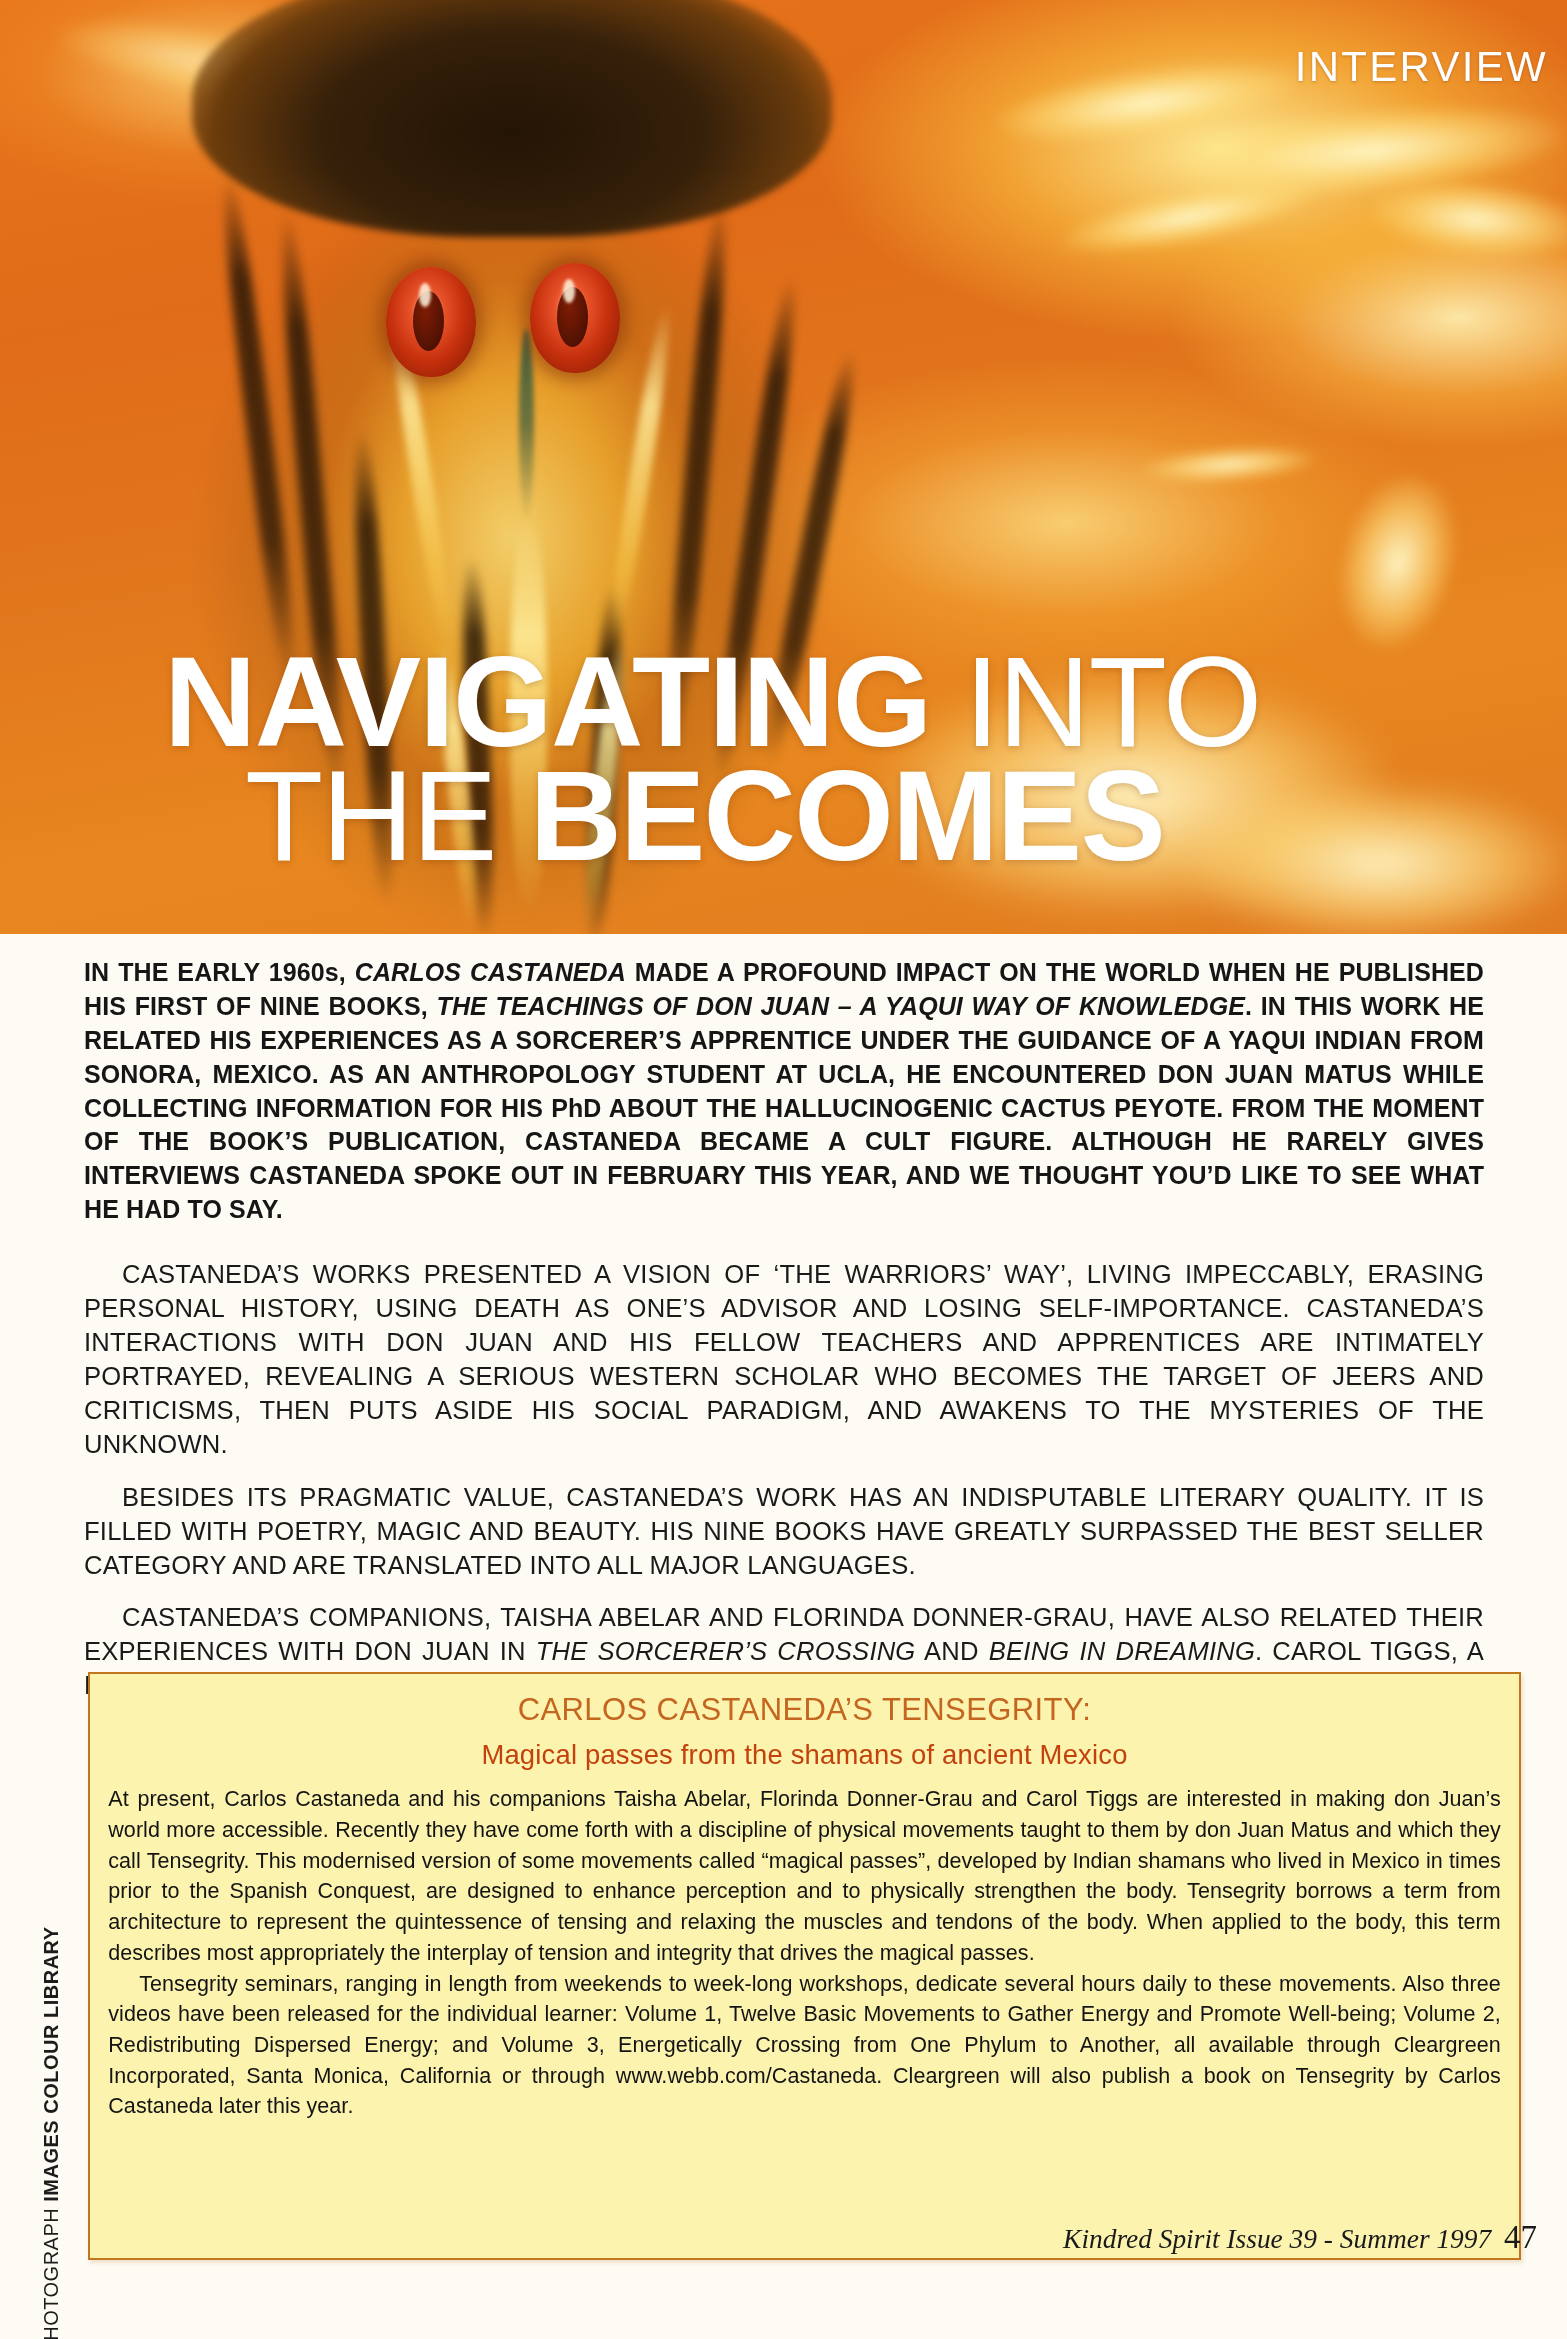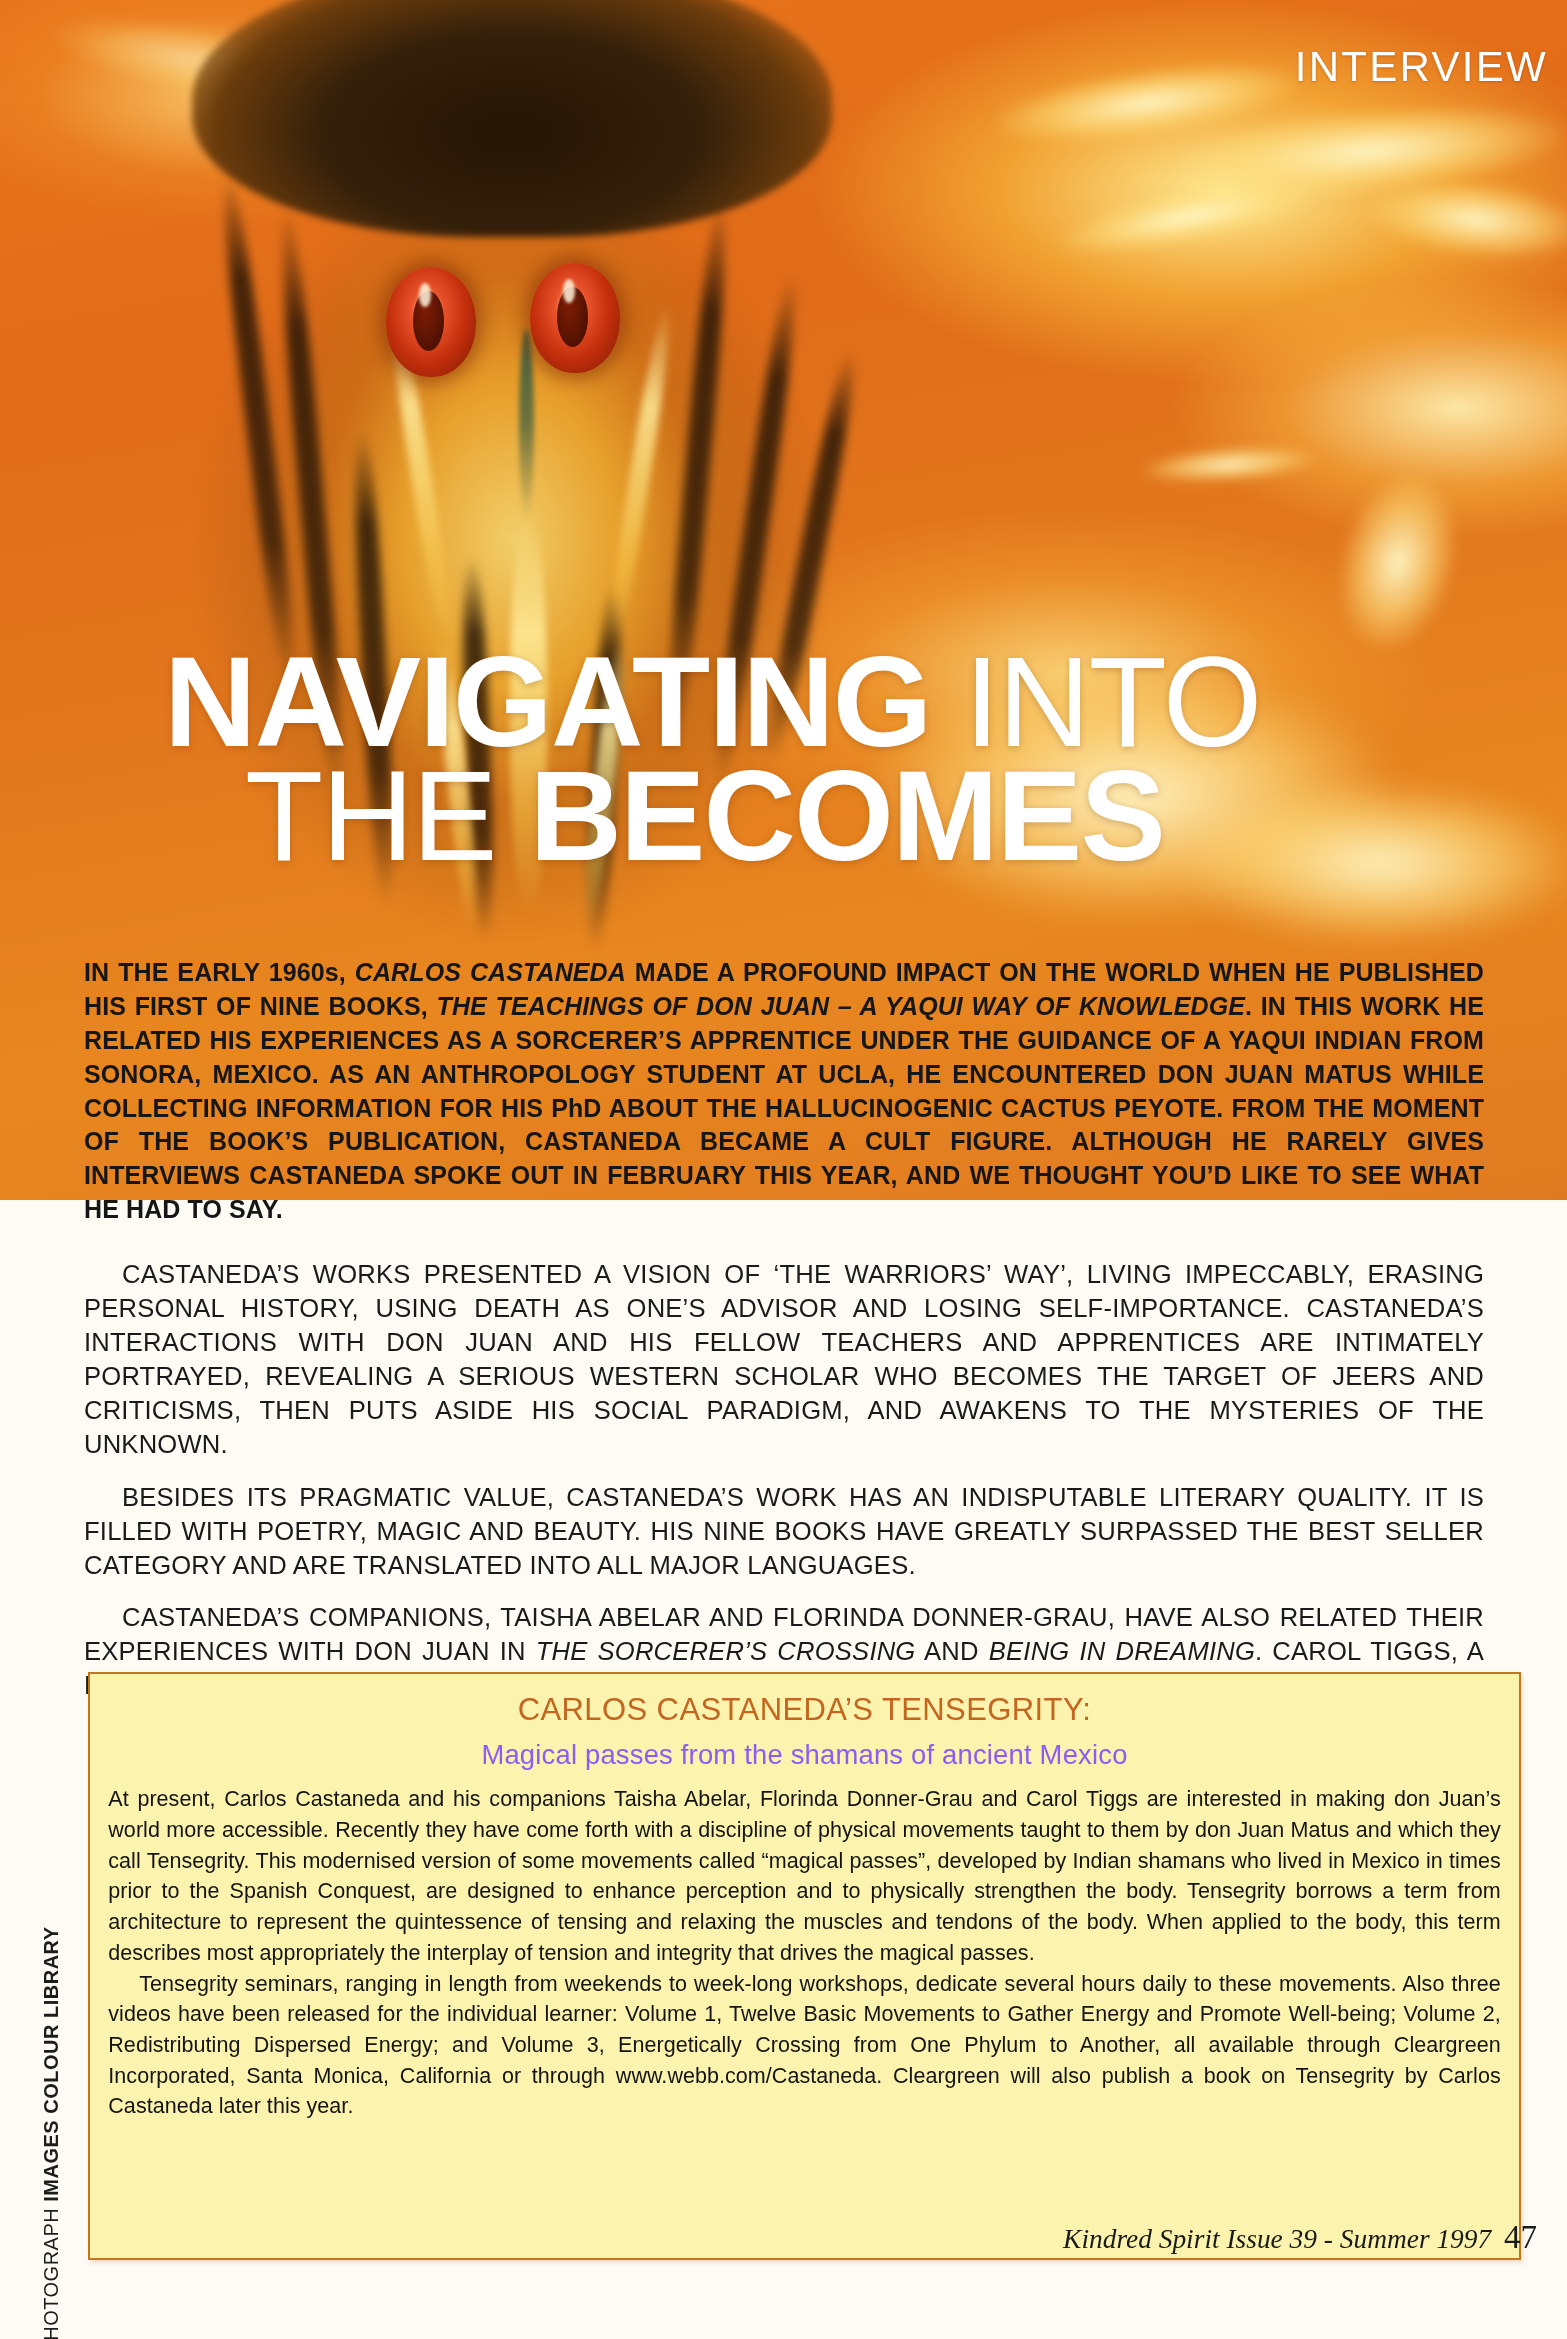--- a/index.html
+++ b/index.html
@@ -17,21 +17,21 @@
     height: 2339px;
     background: #fdfbf4;
     overflow: hidden;
   }
 
   
   .hero {
     position: absolute;
     left: 0; top: 0;
     width: 1568px;
-    height: 1200px;
+    height: 934px;
     overflow: hidden;
     background: #d946ef;
   }
 
   .hero-sky {
     position: absolute;
     inset: 0;
     background:
       radial-gradient(ellipse 585px 274px at 78% 16%, rgba(255,238,150,0.95) 0%, rgba(255,205,70,0.55) 38%, rgba(255,160,40,0.0) 70%),
       radial-gradient(ellipse 384px 174px at 93% 34%, rgba(255,243,180,0.9) 0%, rgba(255,200,80,0.4) 45%, rgba(255,160,40,0.0) 75%),
@@ -211,21 +211,21 @@
   .box-title {
     text-align: center;
     color: #c4661f;
     font-size: 31px;
     letter-spacing: 0.4px;
     font-weight: 400;
     margin-top: 5.5px;
   }
   .box-subtitle {
     text-align: center;
-    color: #8b5cf6;
+    color: #c2410c;
     font-size: 27.4px;
     font-weight: 400;
     margin-top: 11px;
     letter-spacing: 0.2px;
   }
   .box-p {
     margin-top: 12.8px;
     font-size: 21.5px;
     line-height: 1.43;
     color: #141414;

